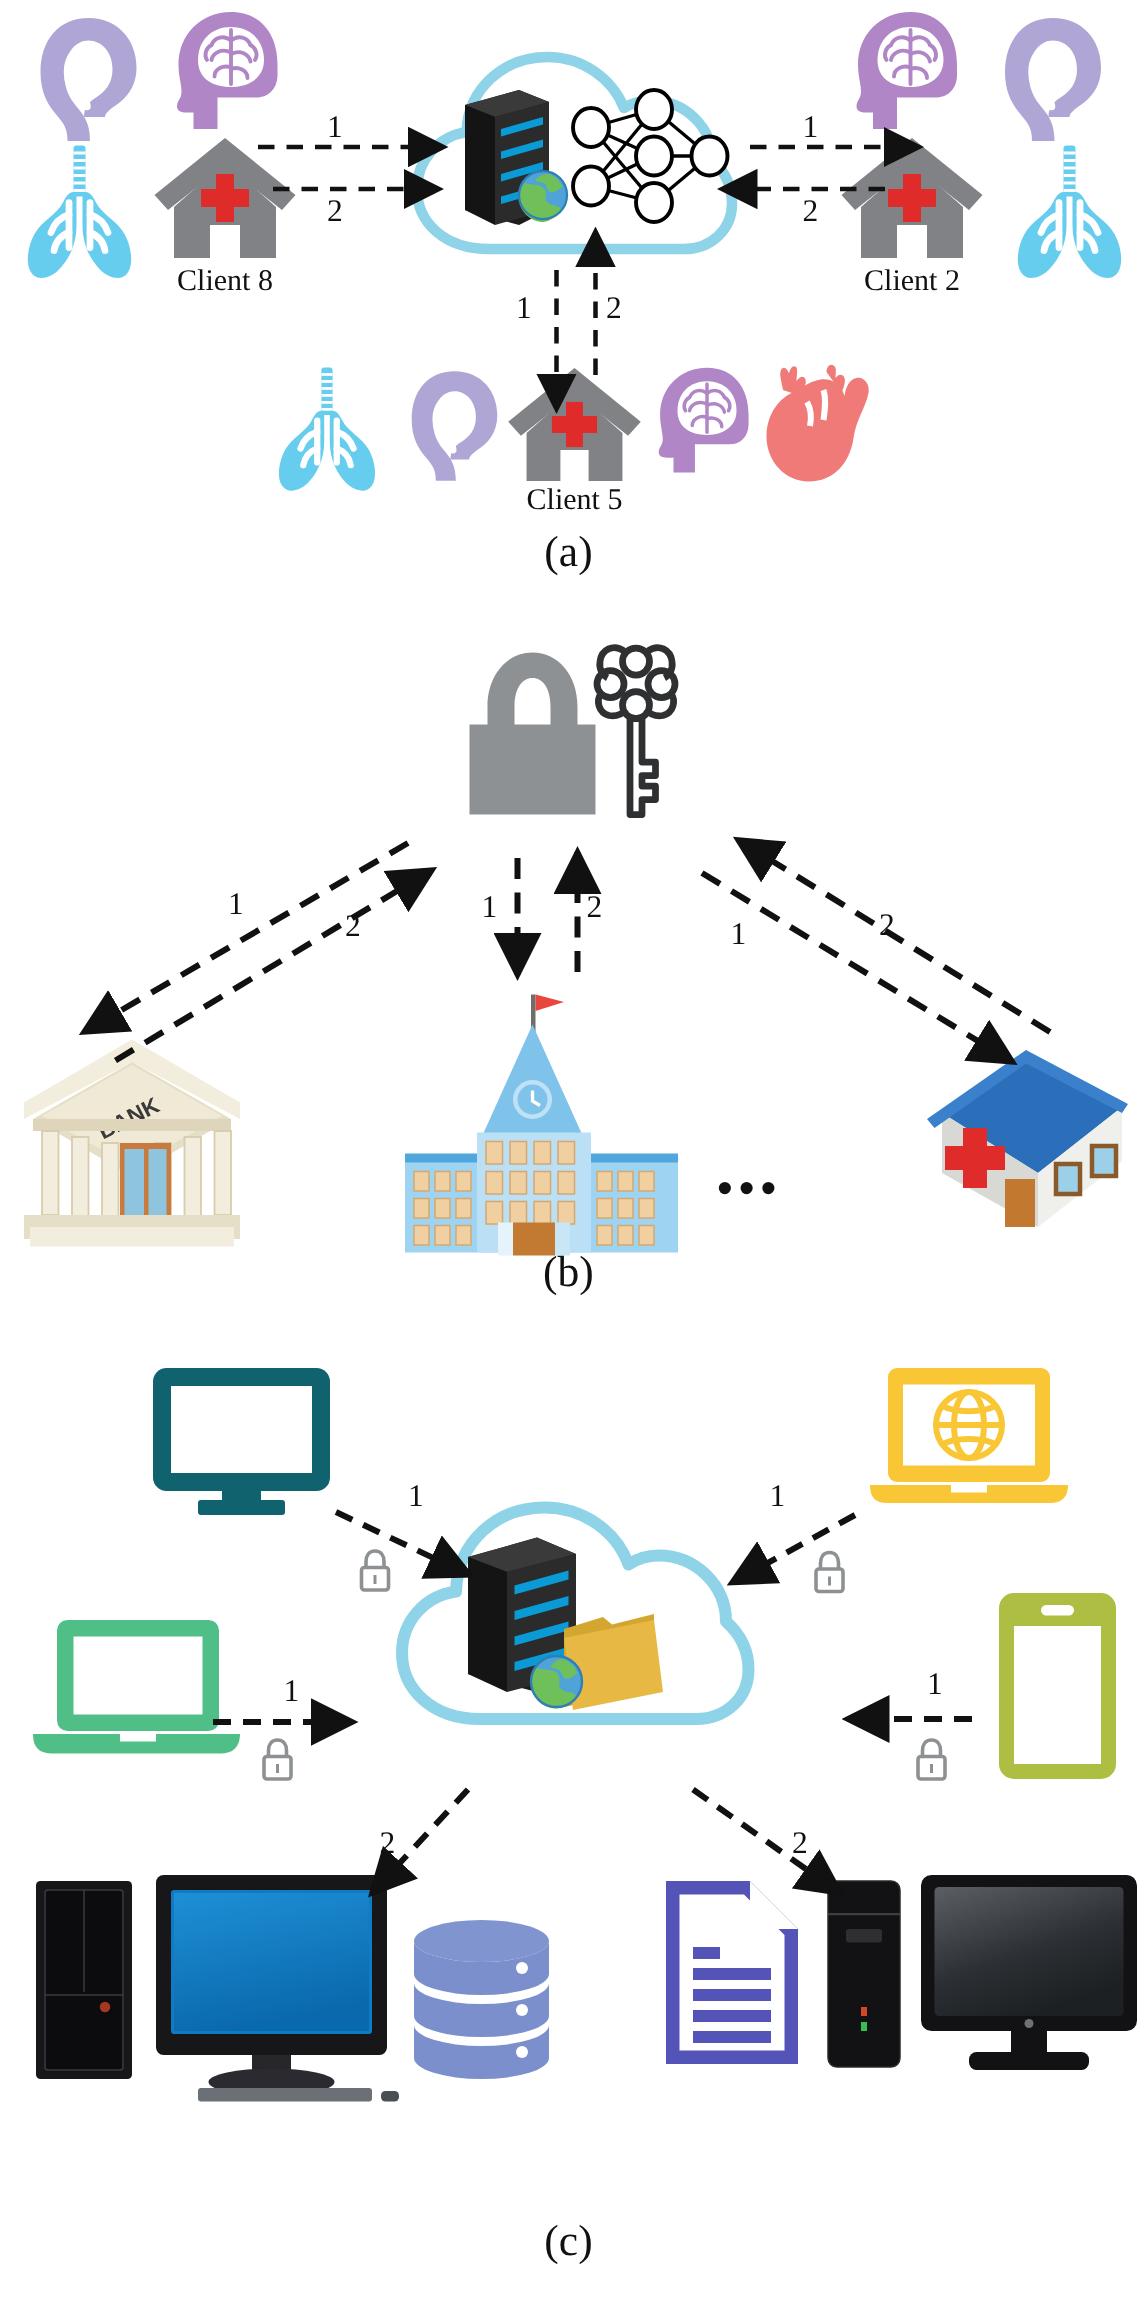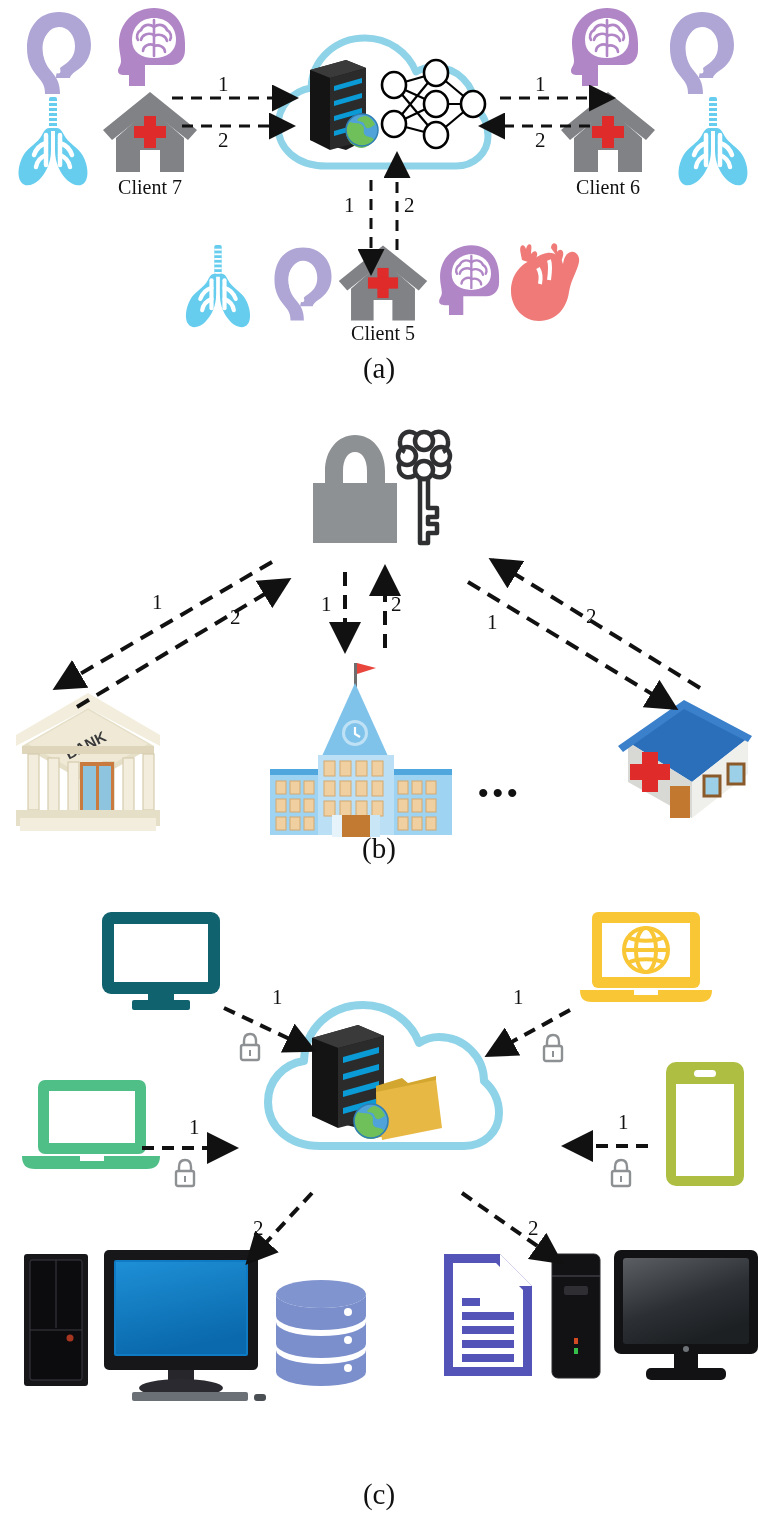--- a/index.html
+++ b/index.html
@@ -78,21 +78,21 @@
   </div>
 
   <div class="node" style="left:100px;top:90px;">
     <svg width="100" height="84" viewBox="0 0 100 84">
       <path d="M50 2 L97 40 L88 50 L50 20 L12 50 L3 40 Z" fill="#808285"></path>
       <path d="M50 18 L84 48 L84 82 L60 82 L60 60 L40 60 L40 82 L16 82 L16 48 Z" fill="#808285"></path>
       <rect x="44" y="26" width="12" height="32" fill="#E02B2B"></rect>
       <rect x="34" y="36" width="32" height="12" fill="#E02B2B"></rect>
     </svg>
   </div>
-  <div class="clabel" style="left:100px;top:176px;width:100px;">Client 7</div>
+  <div class="clabel" style="left:100px;top:176px;width:100px;">Client 8</div>
 
   <div class="node" style="left:563px;top:5px;">
     <svg width="85" height="86" viewBox="0 0 85 86">
       <path d="M44 3C24 3 9 18 9 38c0 8 2 13 2 18 0 5-3 6-3 10 0 3 3 4 6 4h5v11h16V60h26c8 0 14-6 14-15V38C75 18 64 3 44 3z" fill="#B186C6"></path>
       <path d="M44 13c-13 0-22 9-22 22 0 12 9 18 22 18 13 0 22-7 22-18 0-13-9-22-22-22z" fill="#ffffff"></path>
       <g stroke="#B186C6" stroke-width="2.6" fill="none" stroke-linecap="round">
         <path d="M44 15v36"></path>
           <path d="M44 22c-5-4-11-2-13 3"></path>
           <path d="M44 30c-6-3-12 0-13 5"></path>
         <path d="M44 40c-5-2-11 1-11 6"></path>
@@ -115,21 +115,21 @@
   </div>
 
   <div class="node" style="left:558px;top:90px;">
     <svg width="100" height="84" viewBox="0 0 100 84">
       <path d="M50 2 L97 40 L88 50 L50 20 L12 50 L3 40 Z" fill="#808285"></path>
       <path d="M50 18 L84 48 L84 82 L60 82 L60 60 L40 60 L40 82 L16 82 L16 48 Z" fill="#808285"></path>
       <rect x="44" y="26" width="12" height="32" fill="#E02B2B"></rect>
       <rect x="34" y="36" width="32" height="12" fill="#E02B2B"></rect>
     </svg>
   </div>
-  <div class="clabel" style="left:558px;top:176px;width:100px;">Client 6</div>
+  <div class="clabel" style="left:558px;top:176px;width:100px;">Client 2</div>
 
   <div class="node" style="left:670px;top:95px;">
     <svg width="86" height="90" viewBox="0 0 86 90">
       <rect x="39" y="2" width="8" height="34" rx="2" fill="#66CDEF"></rect>
       <g stroke="#ffffff" stroke-width="2">
         <line x1="39" y1="7" x2="47" y2="7"></line>
           <line x1="39" y1="12" x2="47" y2="12"></line>
         <line x1="39" y1="17" x2="47" y2="17"></line>
           <line x1="39" y1="22" x2="47" y2="22"></line>
         <line x1="39" y1="27" x2="47" y2="27"></line>

